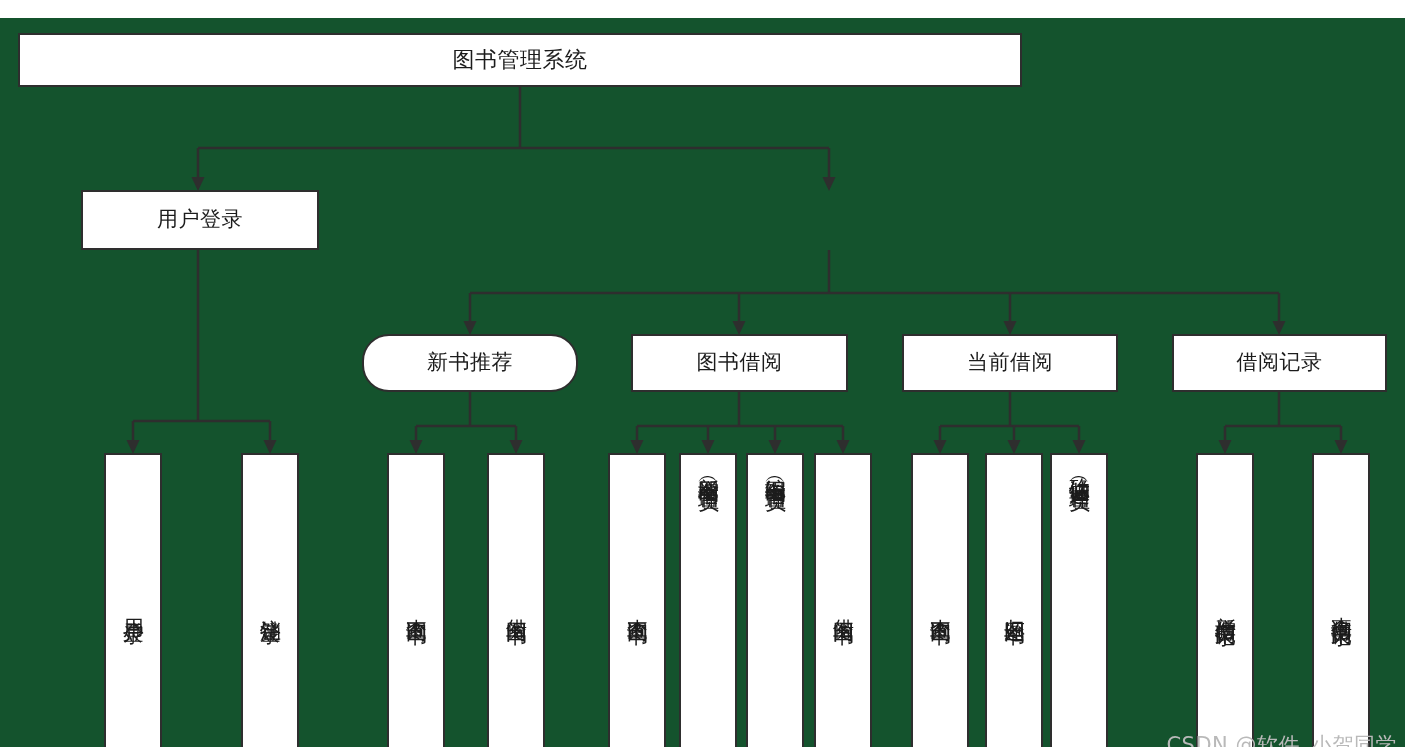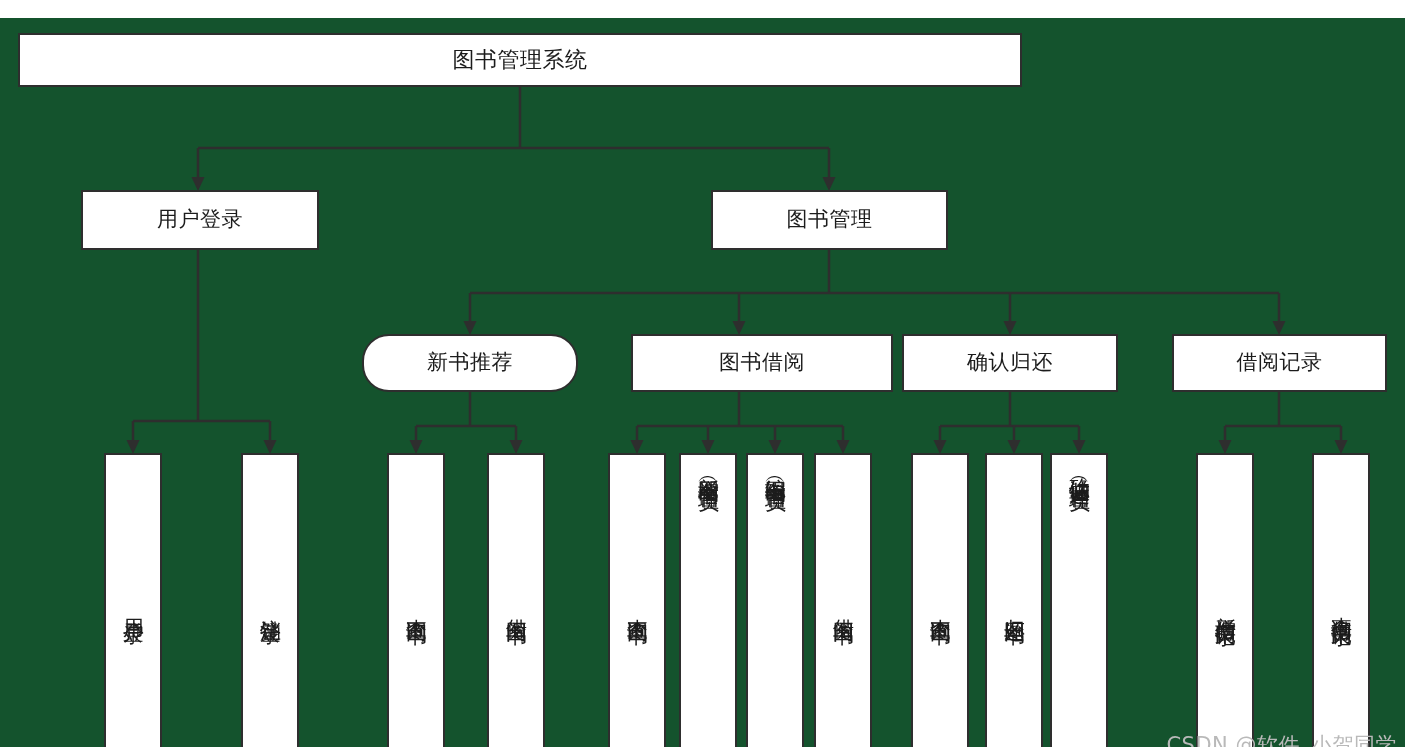--- a/index.html
+++ b/index.html
@@ -146,34 +146,31 @@
   </svg>
 
   <div class="node root horizontal" style="left:18px; top:15px; width:1004px; height:54px;">
     <span class="node-label">图书管理系统</span>
   </div>
 
   <div class="node horizontal" style="left:81px; top:172px; width:238px; height:60px;">
     <span class="node-label">用户登录</span>
   </div>
 
-  <div class="node horizontal" style="left:711px; top:172px; width:237px; height:60px;">
-    <span class="node-label">图书管理</span>
-  </div>
 
   <div class="node horizontal" style="left:362px; top:316px; width:216px; height:58px;border-radius:27px;">
     <span class="node-label">新书推荐</span>
   </div>
 
-  <div class="node horizontal" style="left:631px; top:316px; width:262px; height:58px;">
+  <div class="node horizontal" style="left:631px; top:316px; width:217px; height:58px;">
     <span class="node-label">图书借阅</span>
   </div>
 
   <div class="node horizontal" style="left:902px; top:316px; width:216px; height:58px;">
-    <span class="node-label">确认归还</span>
+    <span class="node-label">当前借阅</span>
   </div>
 
   <div class="node horizontal" style="left:1172px; top:316px; width:215px; height:58px;">
     <span class="node-label">借阅记录</span>
   </div>
 
   <div class="node vertical centered" style="left:104px; top:435px; width:58px; height:300px;">
     <span class="node-label">用户登录</span>
   </div>
 

